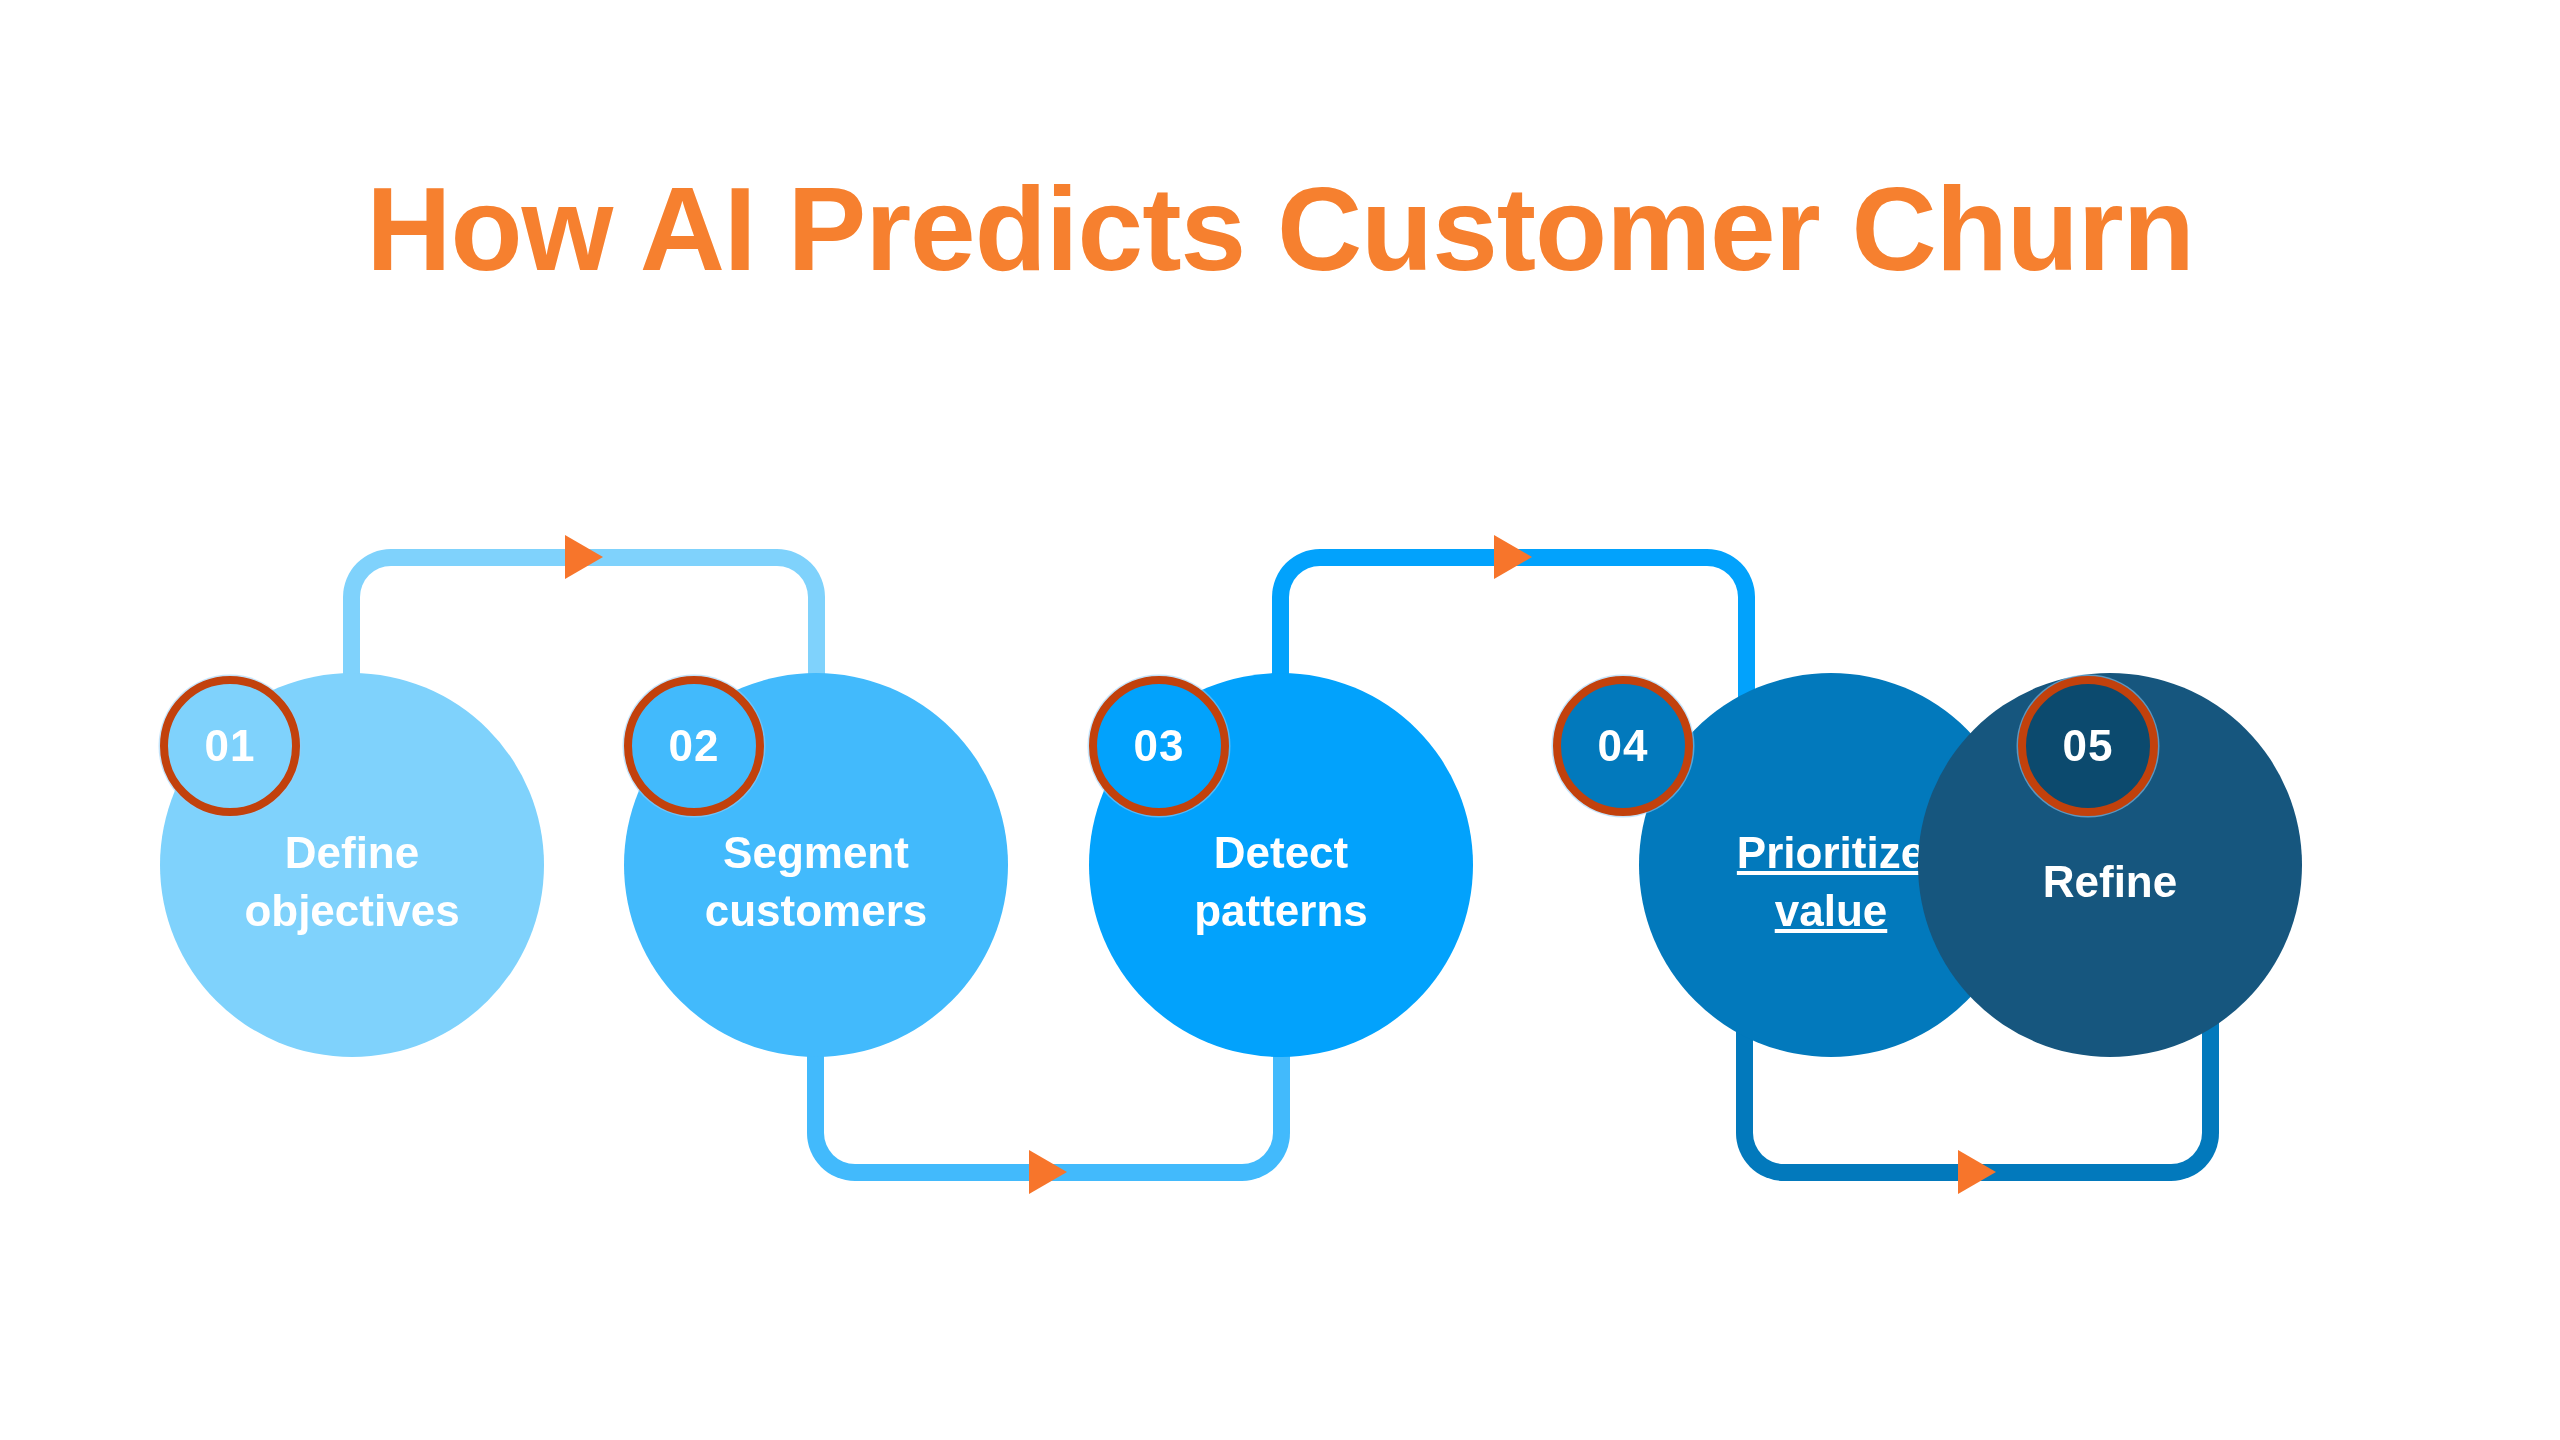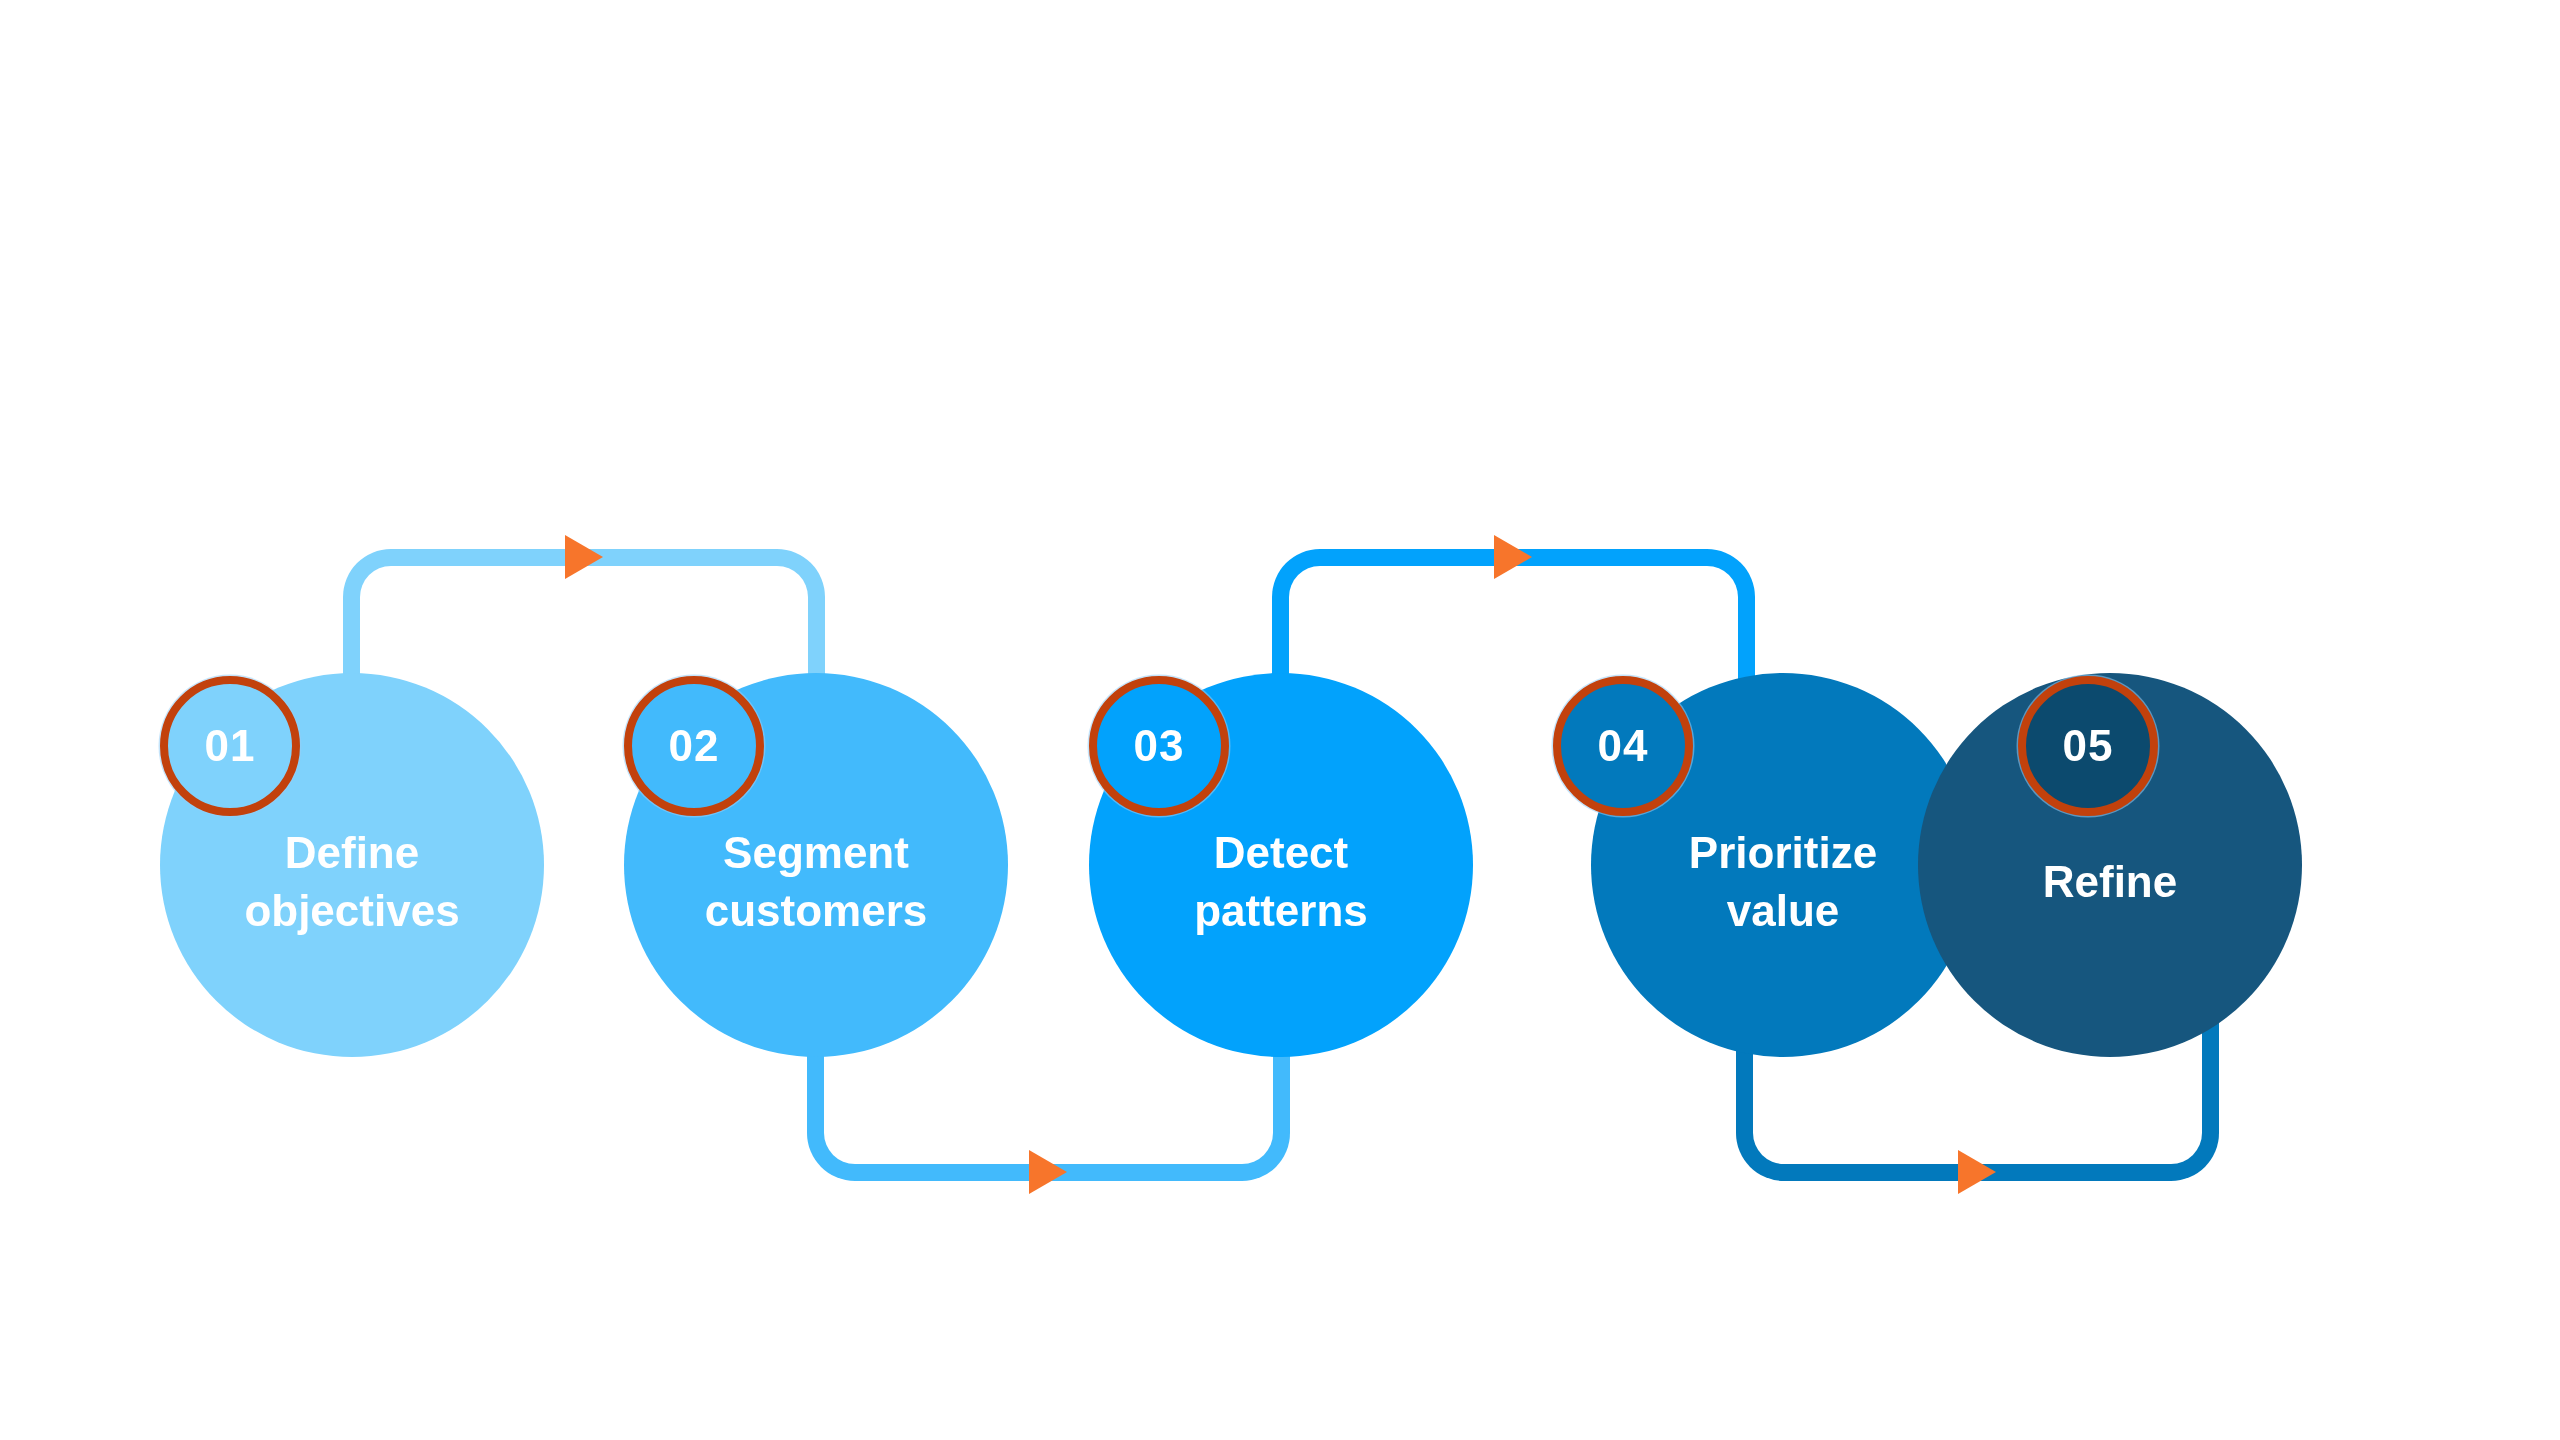--- a/index.html
+++ b/index.html
@@ -86,21 +86,21 @@
     z-index: 2;
     color: #ffffff;
     font-size: 44px;
     font-weight: bold;
     line-height: 1.32;
     text-align: left;
   }
   .circle-1 { left: 160px;  }
   .circle-2 { left: 624px;  }
   .circle-3 { left: 1089px; }
-  .circle-4 { left: 1591px; }
+  .circle-4 { left: 1639px; text-decoration: underline; }
   .circle-5 { left: 1918px; }
 
   
   .badge {
     position: absolute;
     top: 676px;
     width: 124px;
     height: 124px;
     border-radius: 50%;
     border: 8px solid #c2410c;
@@ -120,20 +120,21 @@
   .badge-3 { left: 1089px; }
   .badge-4 { left: 1553px; }
   .badge-5 { left: 2018px; }
 </style>
 </head>
 <body style="background: rgb(255, 255, 255);">
 
 <div>
 
   <h1 class="title" style="color: rgb(246, 128, 47);">
+    <div>How AI Predicts Customer Churn</div>
   </h1>
 
   <div class="connector top connector-1-2" style="border-color: rgb(127, 210, 252);"></div>
   <div class="connector bottom connector-2-3" style="border-color: rgb(66, 186, 252);"></div>
   <div class="connector top connector-3-4" style="border-color: rgb(2, 162, 252);"></div>
   <div class="connector bottom connector-4-5" style="border-color: rgb(2, 121, 188);"></div>
 
   <div class="arrow arrow-1-2" style="border-left-color: rgb(247, 117, 43);"></div>
   <div class="arrow arrow-2-3" style="border-left-color: rgb(247, 117, 43);"></div>
   <div class="arrow arrow-3-4" style="border-left-color: rgb(247, 117, 43);"></div>

